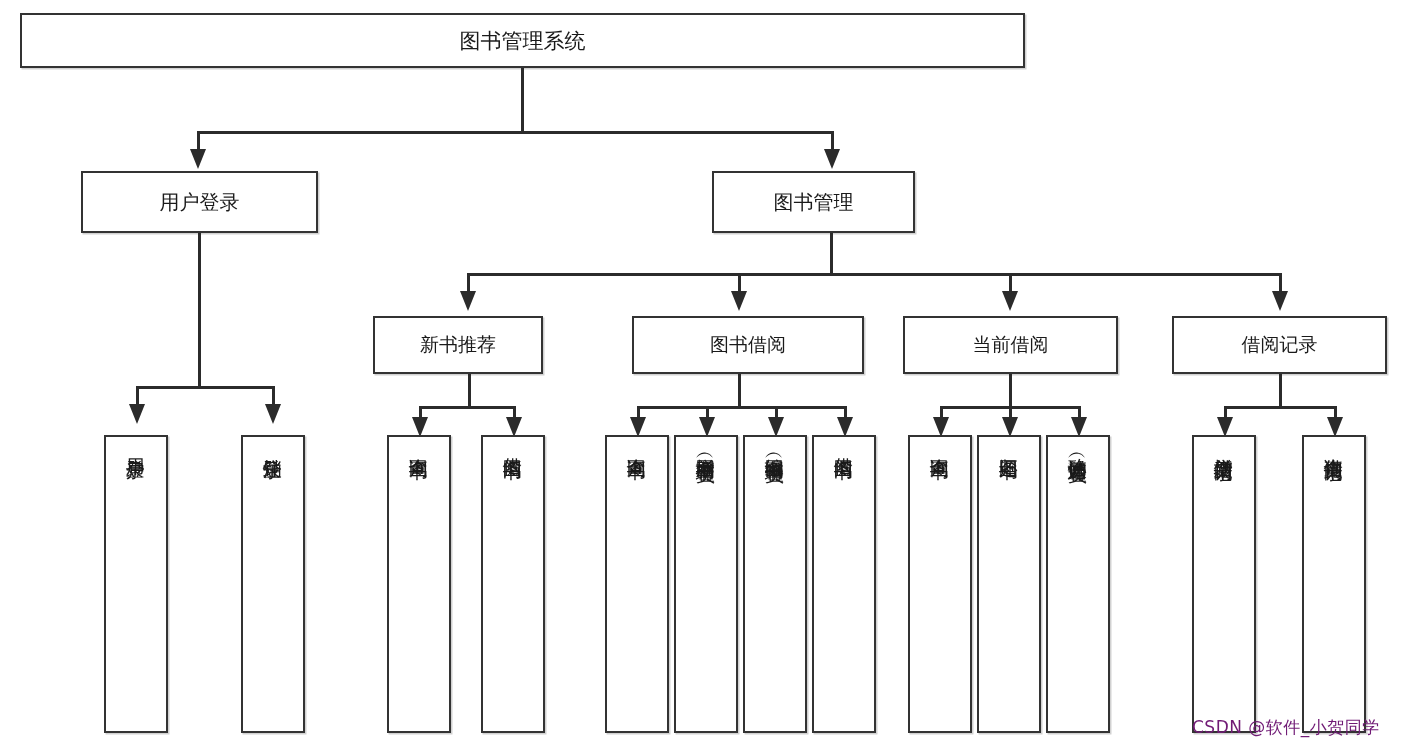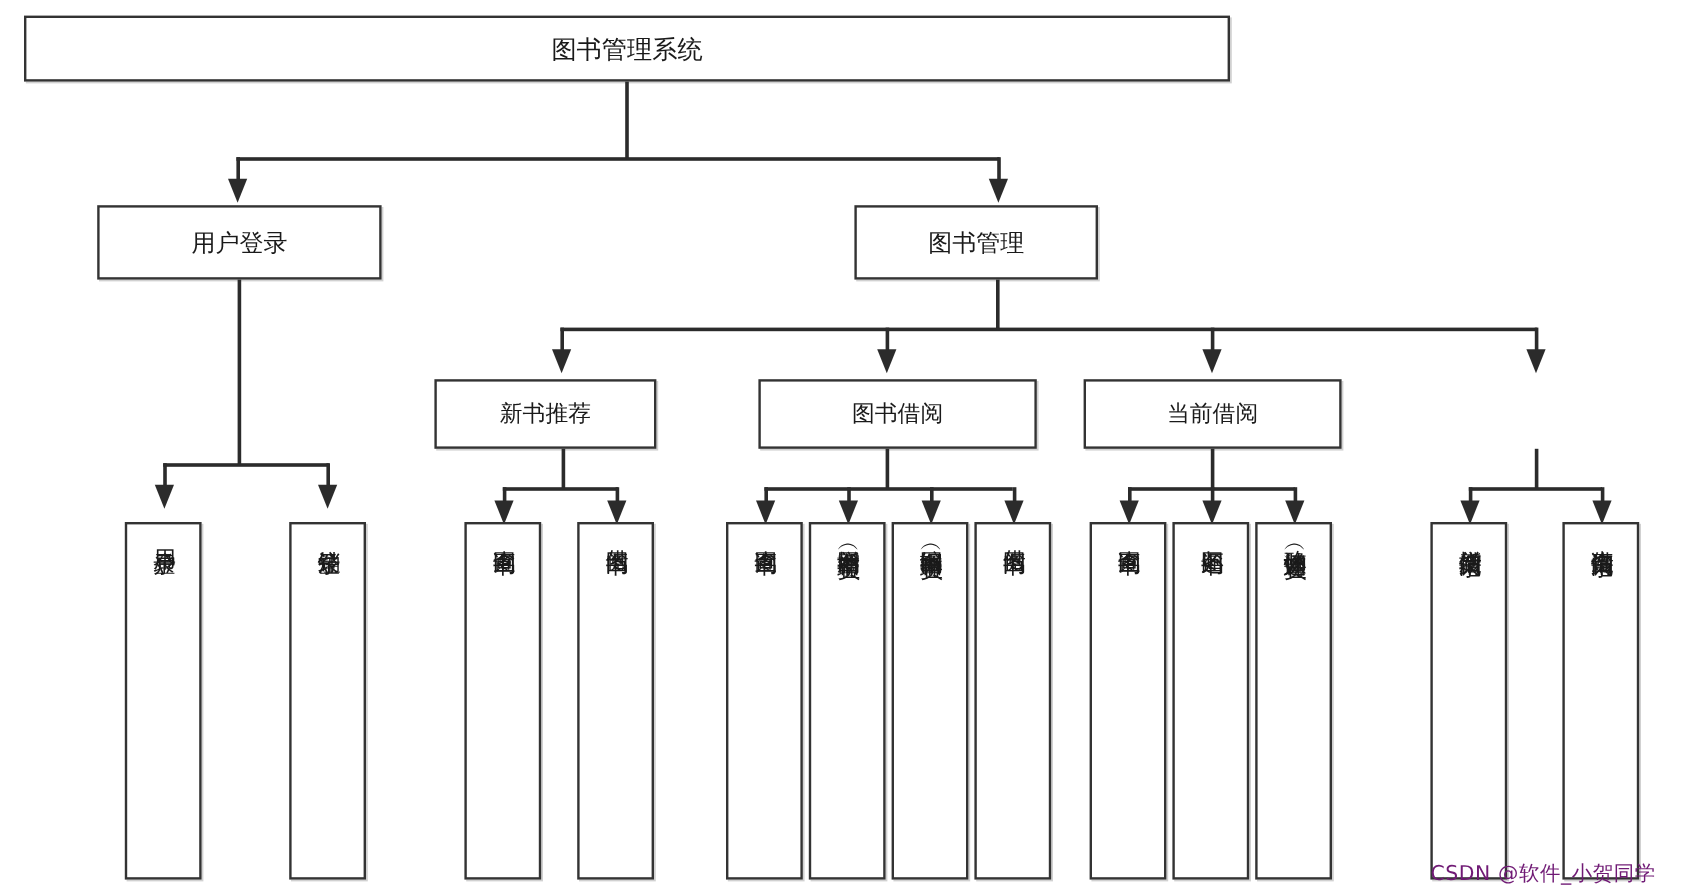--- a/index.html
+++ b/index.html
@@ -23,21 +23,20 @@
     position: absolute;
     box-sizing: border-box;
     background: #ffffff;
     border: 2.5px solid #333333;
     display: flex;
     align-items: center;
     justify-content: center;
     color: #1a1a1a;
     text-align: center;
     box-shadow: 1.5px 1.5px 0 rgba(0,0,0,0.18);
-    font-family: Liberation Mono, monospace;
   }
   .node.root {
     font-size: 21px;
   }
   .node.level2 {
     font-size: 20px;
   }
   .node.level3 {
     font-size: 19px;
   }
@@ -117,28 +116,31 @@
   <div class="hline" style="left:467px; top:273px; width:814px;"></div>
   <div class="vline" style="left:467px; top:273px; height:20px;"></div>
   <div class="arrow" style="left:460px; top:291px;"></div>
   <div class="vline" style="left:738px; top:273px; height:20px;"></div>
   <div class="arrow" style="left:731px; top:291px;"></div>
   <div class="vline" style="left:1009px; top:273px; height:20px;"></div>
   <div class="arrow" style="left:1002px; top:291px;"></div>
   <div class="vline" style="left:1279px; top:273px; height:20px;"></div>
   <div class="arrow" style="left:1272px; top:291px;"></div>
 
-  <div class="node level3" style="left:362px; top:316px; width:185px; height:58px;">
+  <div class="node level3" style="left:373px; top:316px; width:170px; height:58px;">
     <span>新书推荐</span>
   </div>
   <div class="node level3" style="left:632px; top:316px; width:232px; height:58px;">
     <span>图书借阅</span>
   </div>
   <div class="node level3" style="left:903px; top:316px; width:215px; height:58px;">
     <span>当前借阅</span>
+  </div>
+  <div class="node level3" style="left:1172px; top:316px; width:215px; height:58px;">
+    <span>借阅记录</span>
   </div>
 
   <div class="vline" style="left:468px; top:374px; height:34px;"></div>
   <div class="hline" style="left:419px; top:406px; width:96px;"></div>
   <div class="vline" style="left:419px; top:406px; height:14px;"></div>
   <div class="arrow" style="left:412px; top:417px;"></div>
   <div class="vline" style="left:513px; top:406px; height:14px;"></div>
   <div class="arrow" style="left:506px; top:417px;"></div>
 
   <div class="vline" style="left:738px; top:374px; height:34px;"></div>

